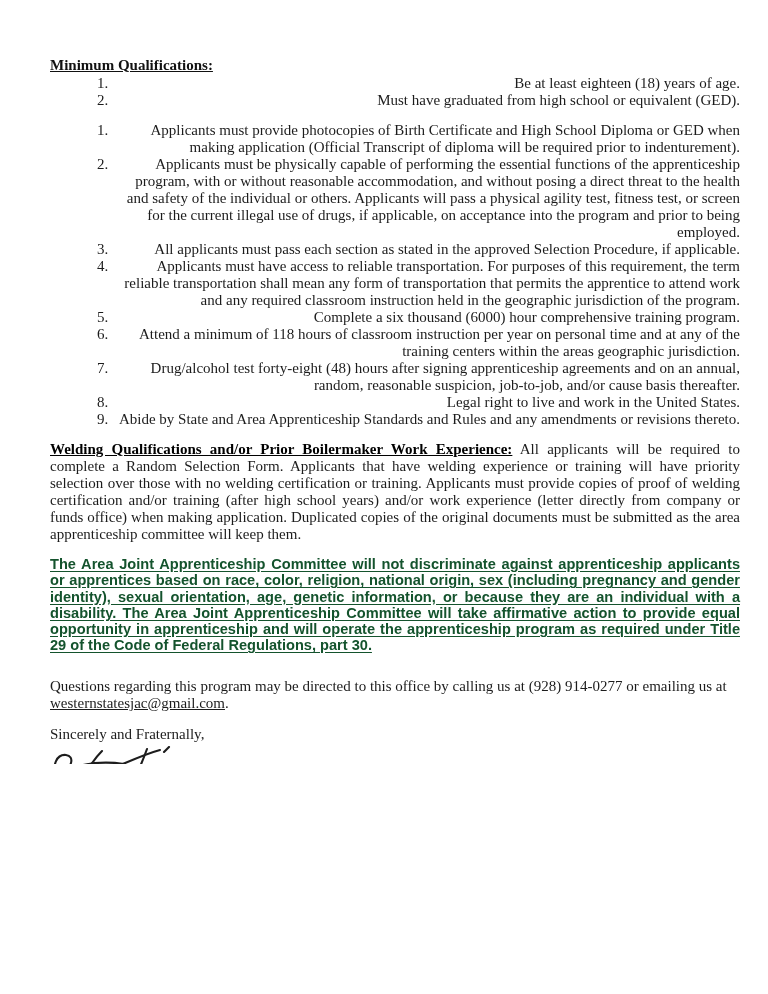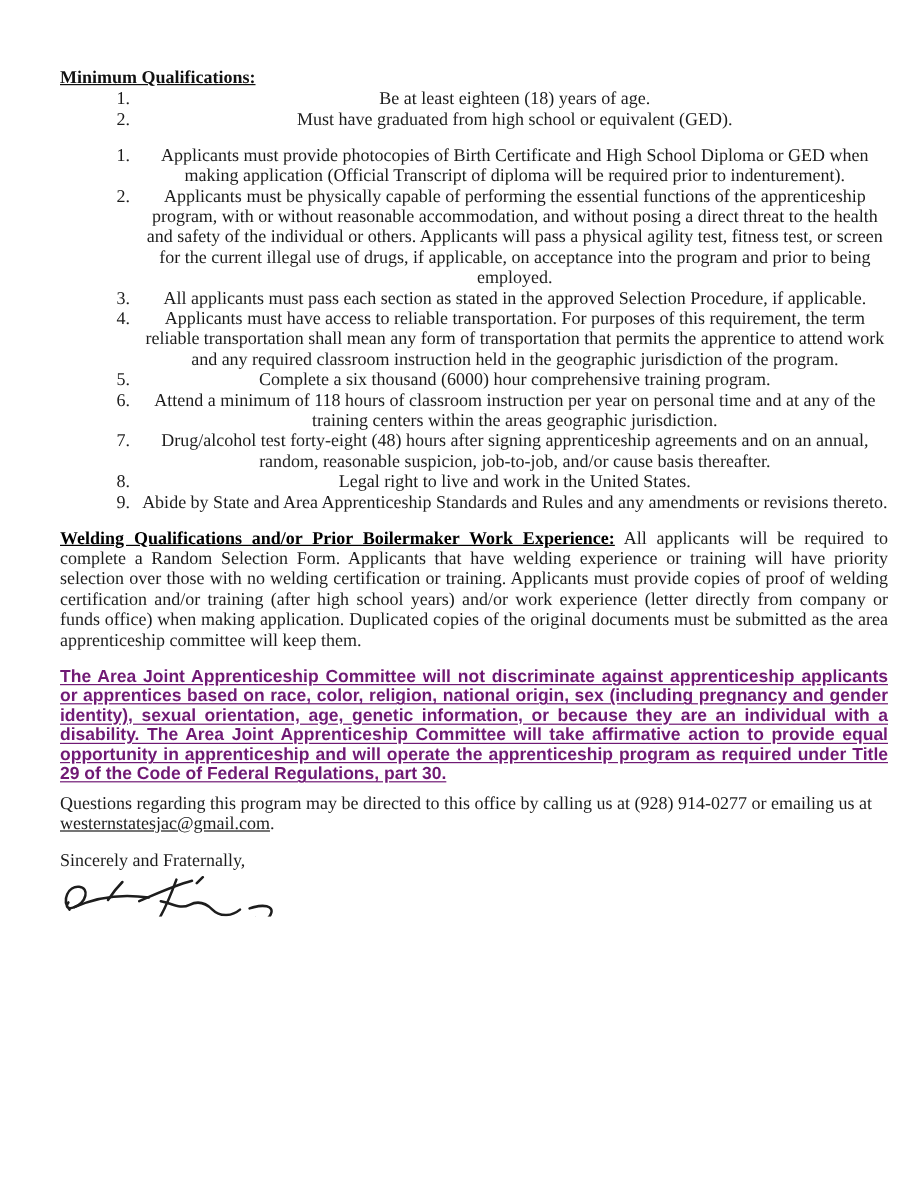--- a/index.html
+++ b/index.html
@@ -25,37 +25,37 @@
   }
   .section { margin-bottom: 13px; }
   .sec-heading {
     font-weight: bold;
     text-decoration: underline;
     color: #111111;
   }
   .list { margin-top: 1px; }
   .list-row { display: flex; padding-left: 47px; }
   .list-num { width: 21px; flex: none; }
-  .list-text { flex: 1; text-align: center; }
+  .list-text { flex: 1; text-align: right; }
   .para-justify { text-align: justify; }
   .inline-heading {
     font-weight: bold;
     text-decoration: underline;
     color: #000000;
   }
   .eeo {
     font-family: "Liberation Sans", sans-serif;
     font-weight: bold;
     font-size: 14.6px;
     line-height: 16.3px;
     text-align: justify;
     text-decoration: underline;
     text-underline-offset: 2px;
-    color: #701a75;
-    margin-bottom: 8px;
+    color: #14532d;
+    margin-bottom: 24px;
   }
   .contact-para { margin-bottom: 14px; }
   .email { text-decoration: underline; }
   .closing-block { margin-top: 1px; }
   .signature-svg { display: block; margin: 3px 0 -9px -2px; }
   .artifact-dot {
     position: absolute;
     left: 10px; top: 862px;
     width: 5px; height: 4px;
     background: #c9c9c9; opacity: .55;

